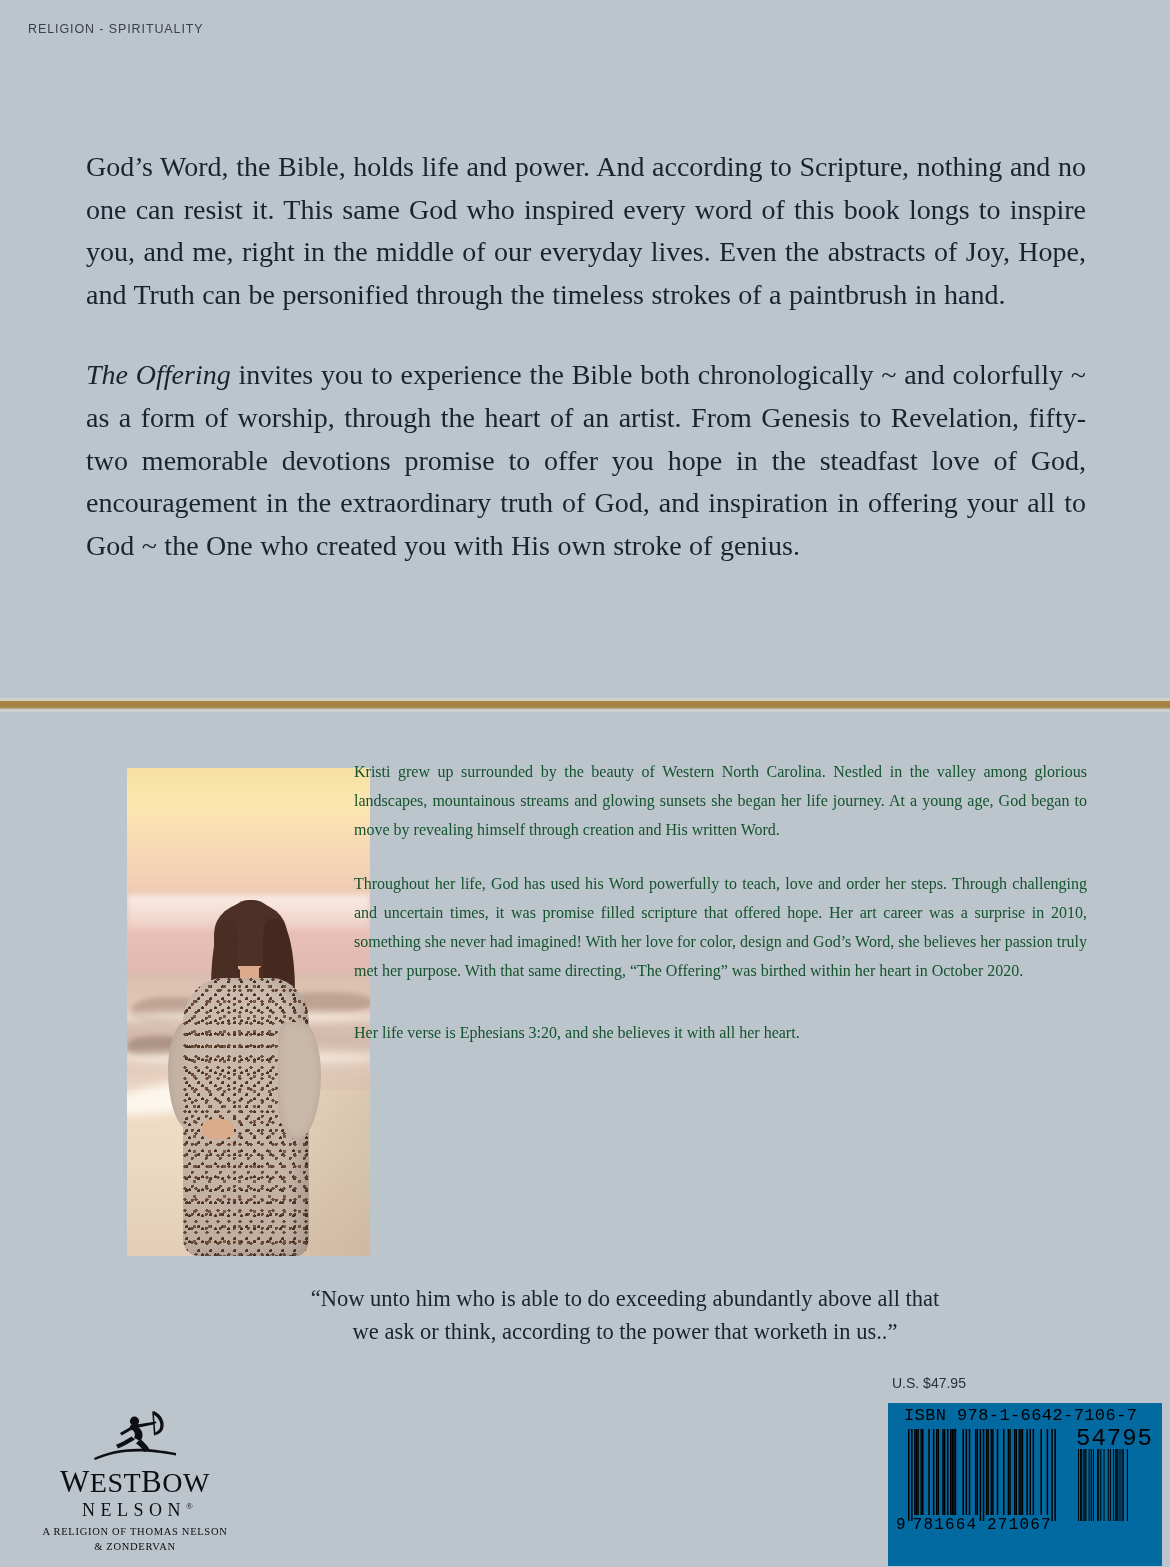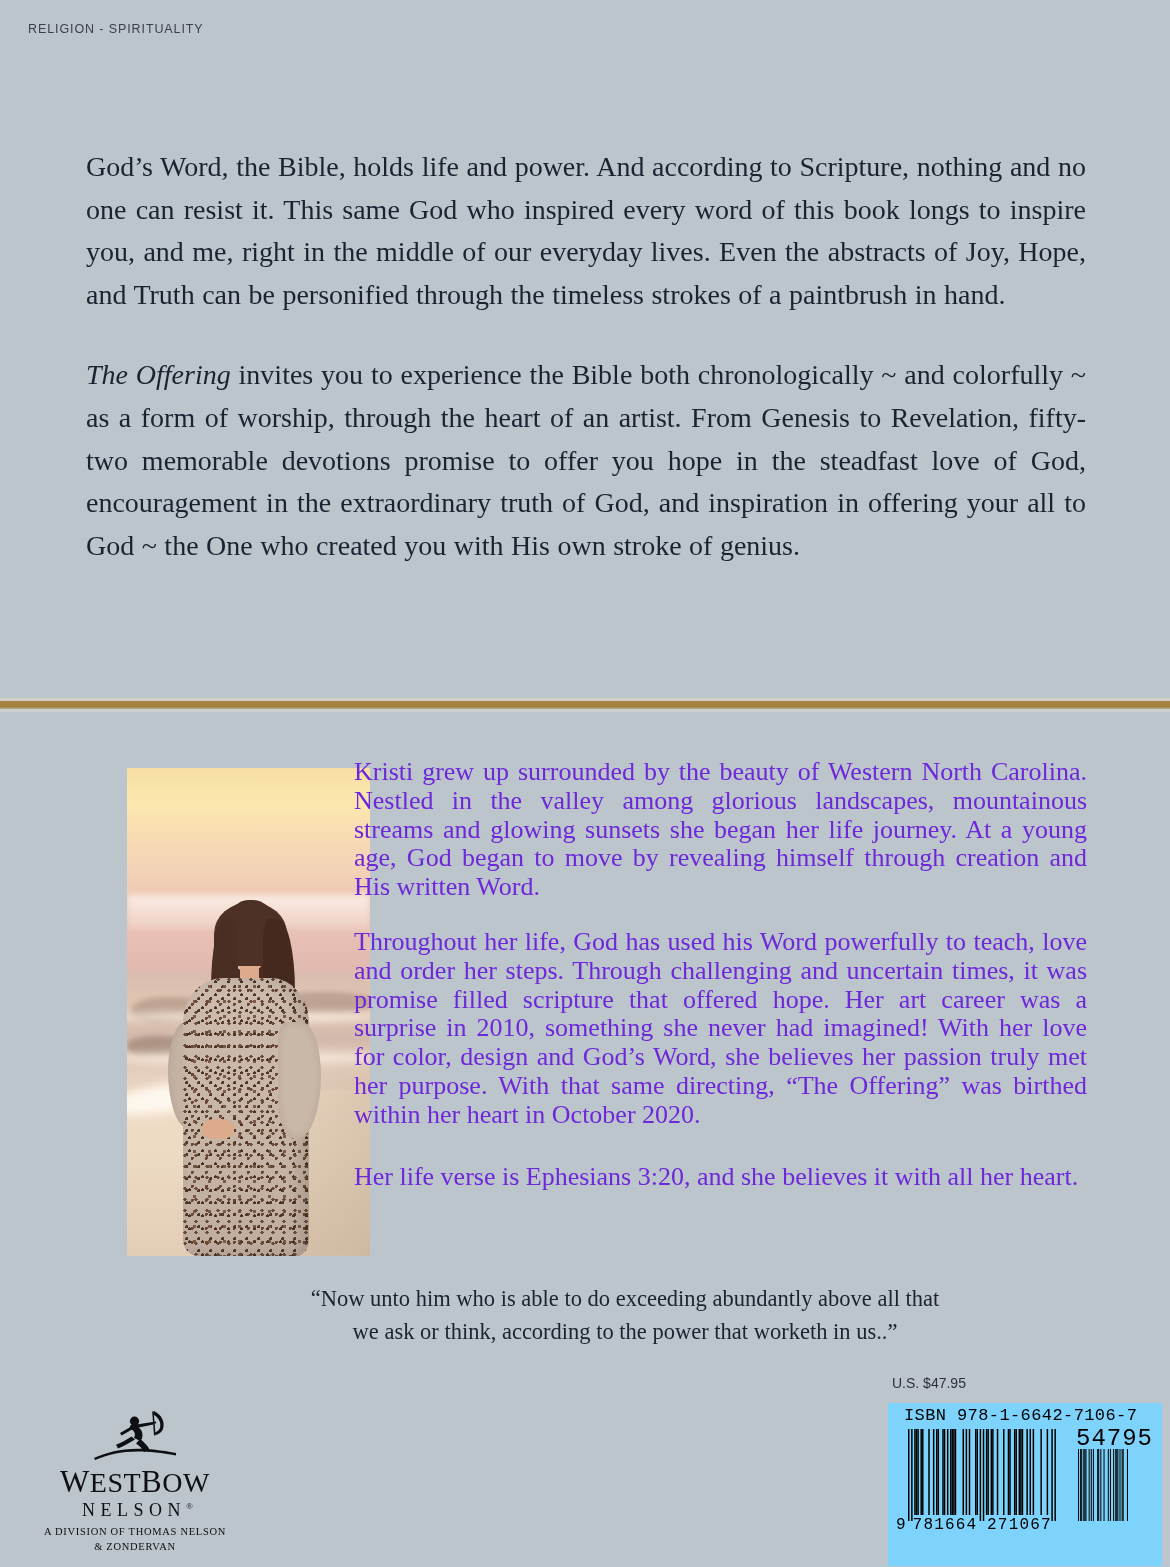--- a/index.html
+++ b/index.html
@@ -206,25 +206,25 @@
   }
 
   .author-text {
     position: absolute;
     left: 354px;
     top: 6px;
     width: 733px;
   }
   .author-text p {
     margin: 0 0 26px 0;
-    font-size: 26px;
+    font-size: 16px;
     line-height: 28.8px;
     text-align: justify;
     text-align-last: left;
-    color: #6d28d9;
+    color: #14532d;
   }
   .author-text p:last-child { margin-bottom: 0; margin-top: 33px; }
 
   
   .verse {
     position: absolute;
     left: 0;
     top: 1266px;
     width: 1170px;
     text-align: center;
@@ -277,21 +277,21 @@
     font-family: "Liberation Sans", sans-serif;
     font-size: 14px;
     color: #2b313a;
   }
   .barcode-box {
     position: absolute;
     left: 888px;
     top: 1403px;
     width: 248px;
     height: 137px;
-    background: #7dd3fc;
+    background: #0369a1;
     padding: 13px;
   }
   .bc-isbn {
     position: absolute;
     left: 16px;
     top: 3px;
     font-family: "Liberation Mono", monospace;
     font-size: 17px;
     letter-spacing: 0.4px;
     color: #000;
@@ -409,21 +409,21 @@
 
       <path d="M48 31 C52 34 55.5 37.5 57.5 41.5 L52 44 C50.2 40.5 47.4 37.6 44 35.5 Z"></path>
 
       <path d="M43 31.5 C38 34.5 32 38 26 40.5 L24 36.8 C29.5 34.6 35 31.6 39.5 28.6 Z"></path>
 
       <path d="M2 50 C22 41 44 37 84 45 L84 47.4 C45 40 23 43.6 3 52 Z"></path>
     </g>
   </svg>
   <div class="pub-name"><span>W</span><span class="sc">EST</span><span>B</span><span class="sc">OW</span></div>
   <div class="pub-press"><span>NELSON</span><sup>®</sup></div>
-  <div class="pub-div">A DIVISION OF THOMAS NELSON</div>
+  <div class="pub-div">A RELIGION OF THOMAS NELSON</div>
   <div class="pub-div">&amp; ZONDERVAN</div>
 </div>
 
 <div class="price">U.S. $47.95</div>
 
 <div class="barcode-box">
   <div class="bc-isbn">ISBN 978-1-6642-7106-7</div>
   <div class="bc-supp-digits">54795</div>
   <svg class="bc-main" viewBox="0 0 148 92" preserveAspectRatio="none" aria-hidden="true">
     <g fill="#000" id="bars-main">

